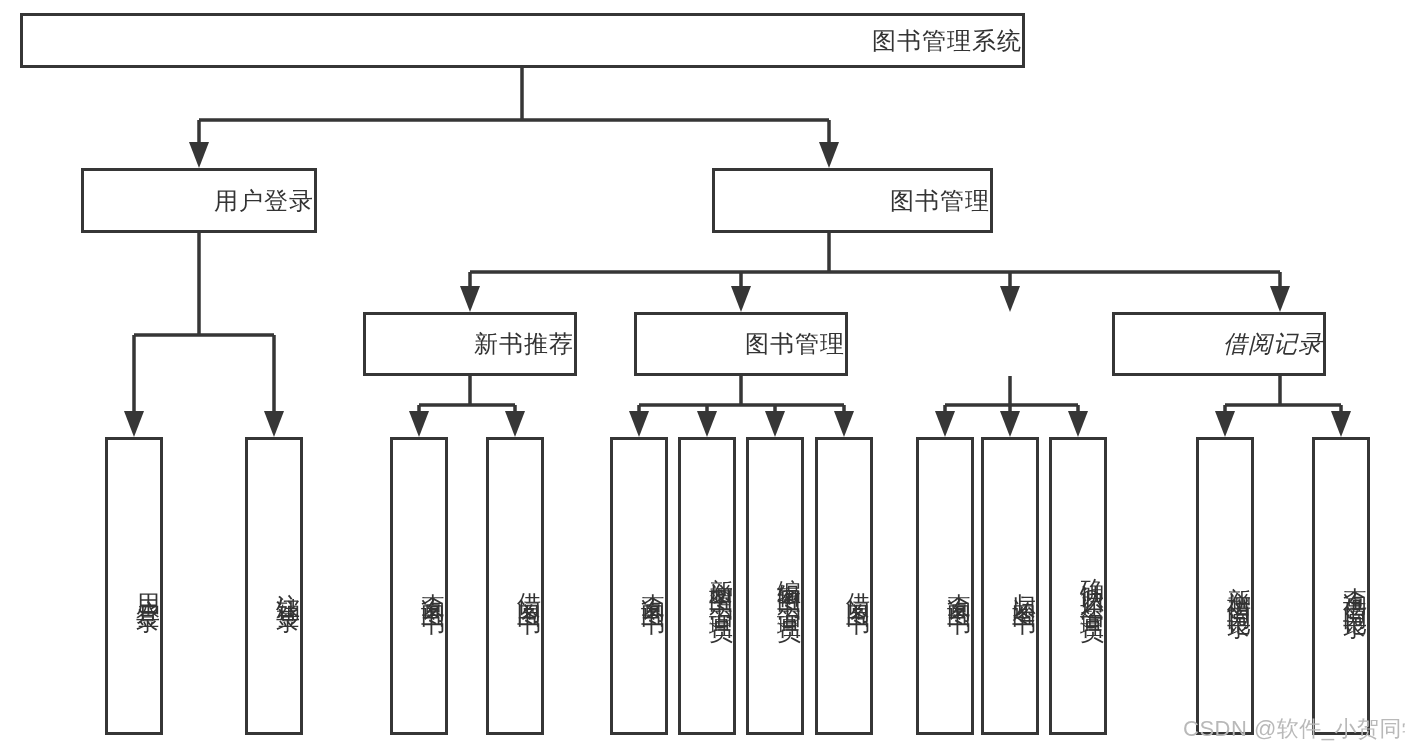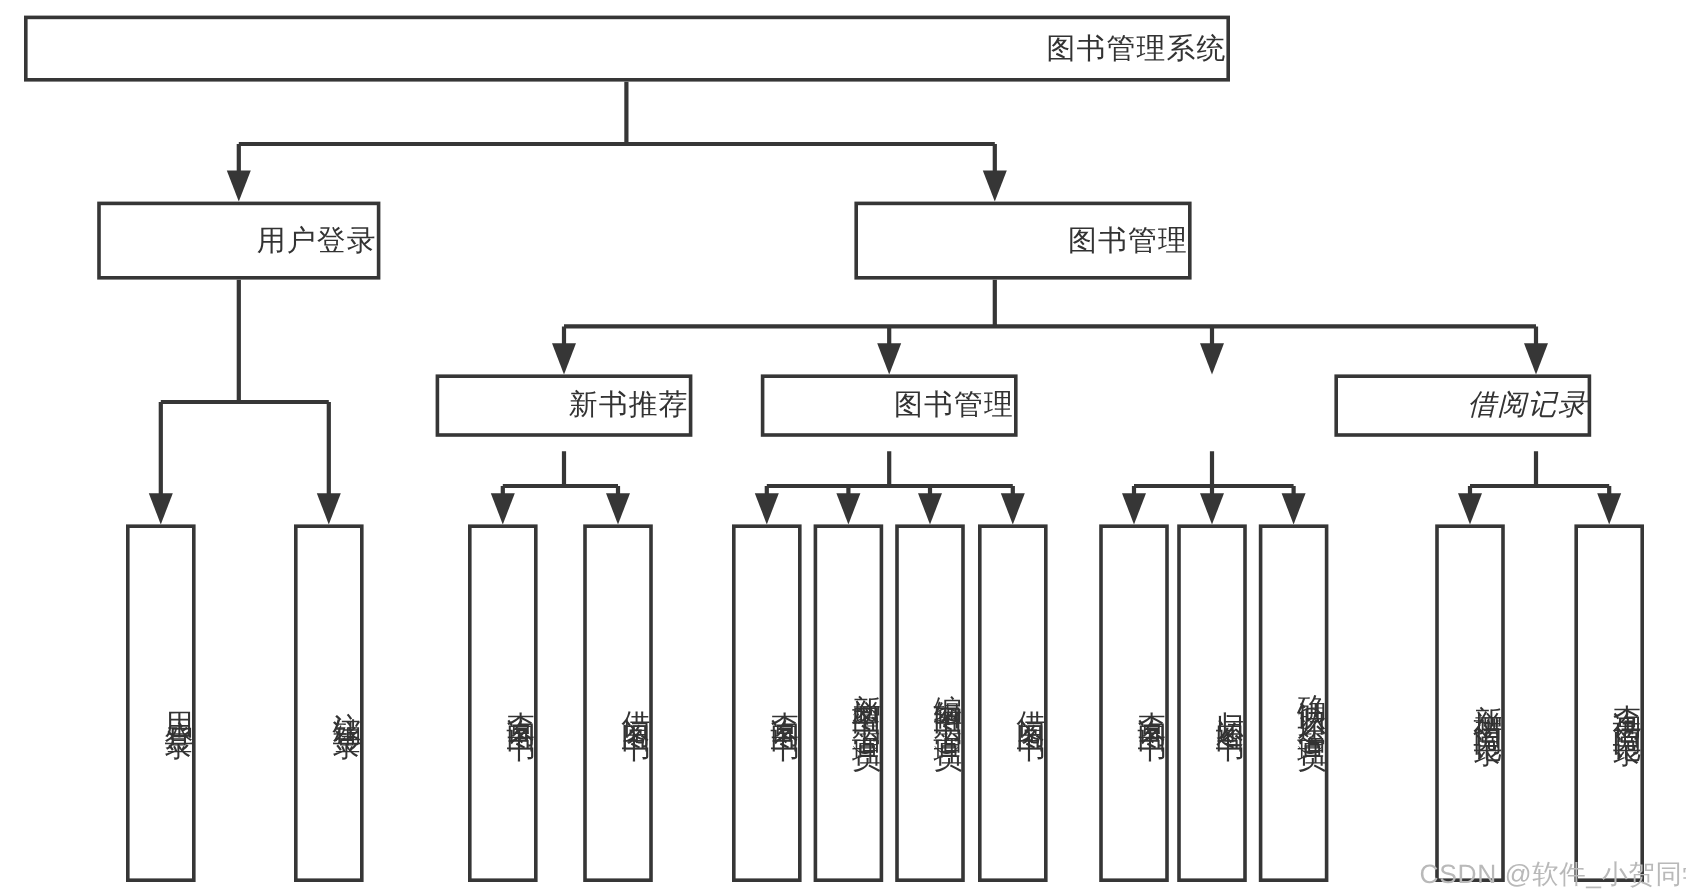--- a/index.html
+++ b/index.html
@@ -30,21 +30,21 @@
     text-orientation:mixed;
     letter-spacing:6px;
     white-space:nowrap;
   }
   
   .n-root{left:20px;top:13px;width:1005px;height:55px;}
   
   .n-user-login{left:81px;top:168px;width:236px;height:65px;}
   .n-book-mgmt{left:712px;top:168px;width:281px;height:65px;}
   
-  .n-l3{top:312px;width:214px;height:52px;}
+  .n-l3{top:312px;width:214px;height:64px;}
   .n-new-book{left:363px;}
   .n-book-borrow{left:634px;}
   .n-current-borrow{left:903px;}
   .n-borrow-record{left:1112px;font-style:italic;}
   
   .leaf{top:437px;width:58px;height:298px;}
   .lf-1{left:105px;}  .lf-2{left:245px;}
   .lf-3{left:390px;}  .lf-4{left:486px;}
   .lf-5{left:610px;}  .lf-6{left:678px;}
   .lf-7{left:746px;}  .lf-8{left:815px;}

